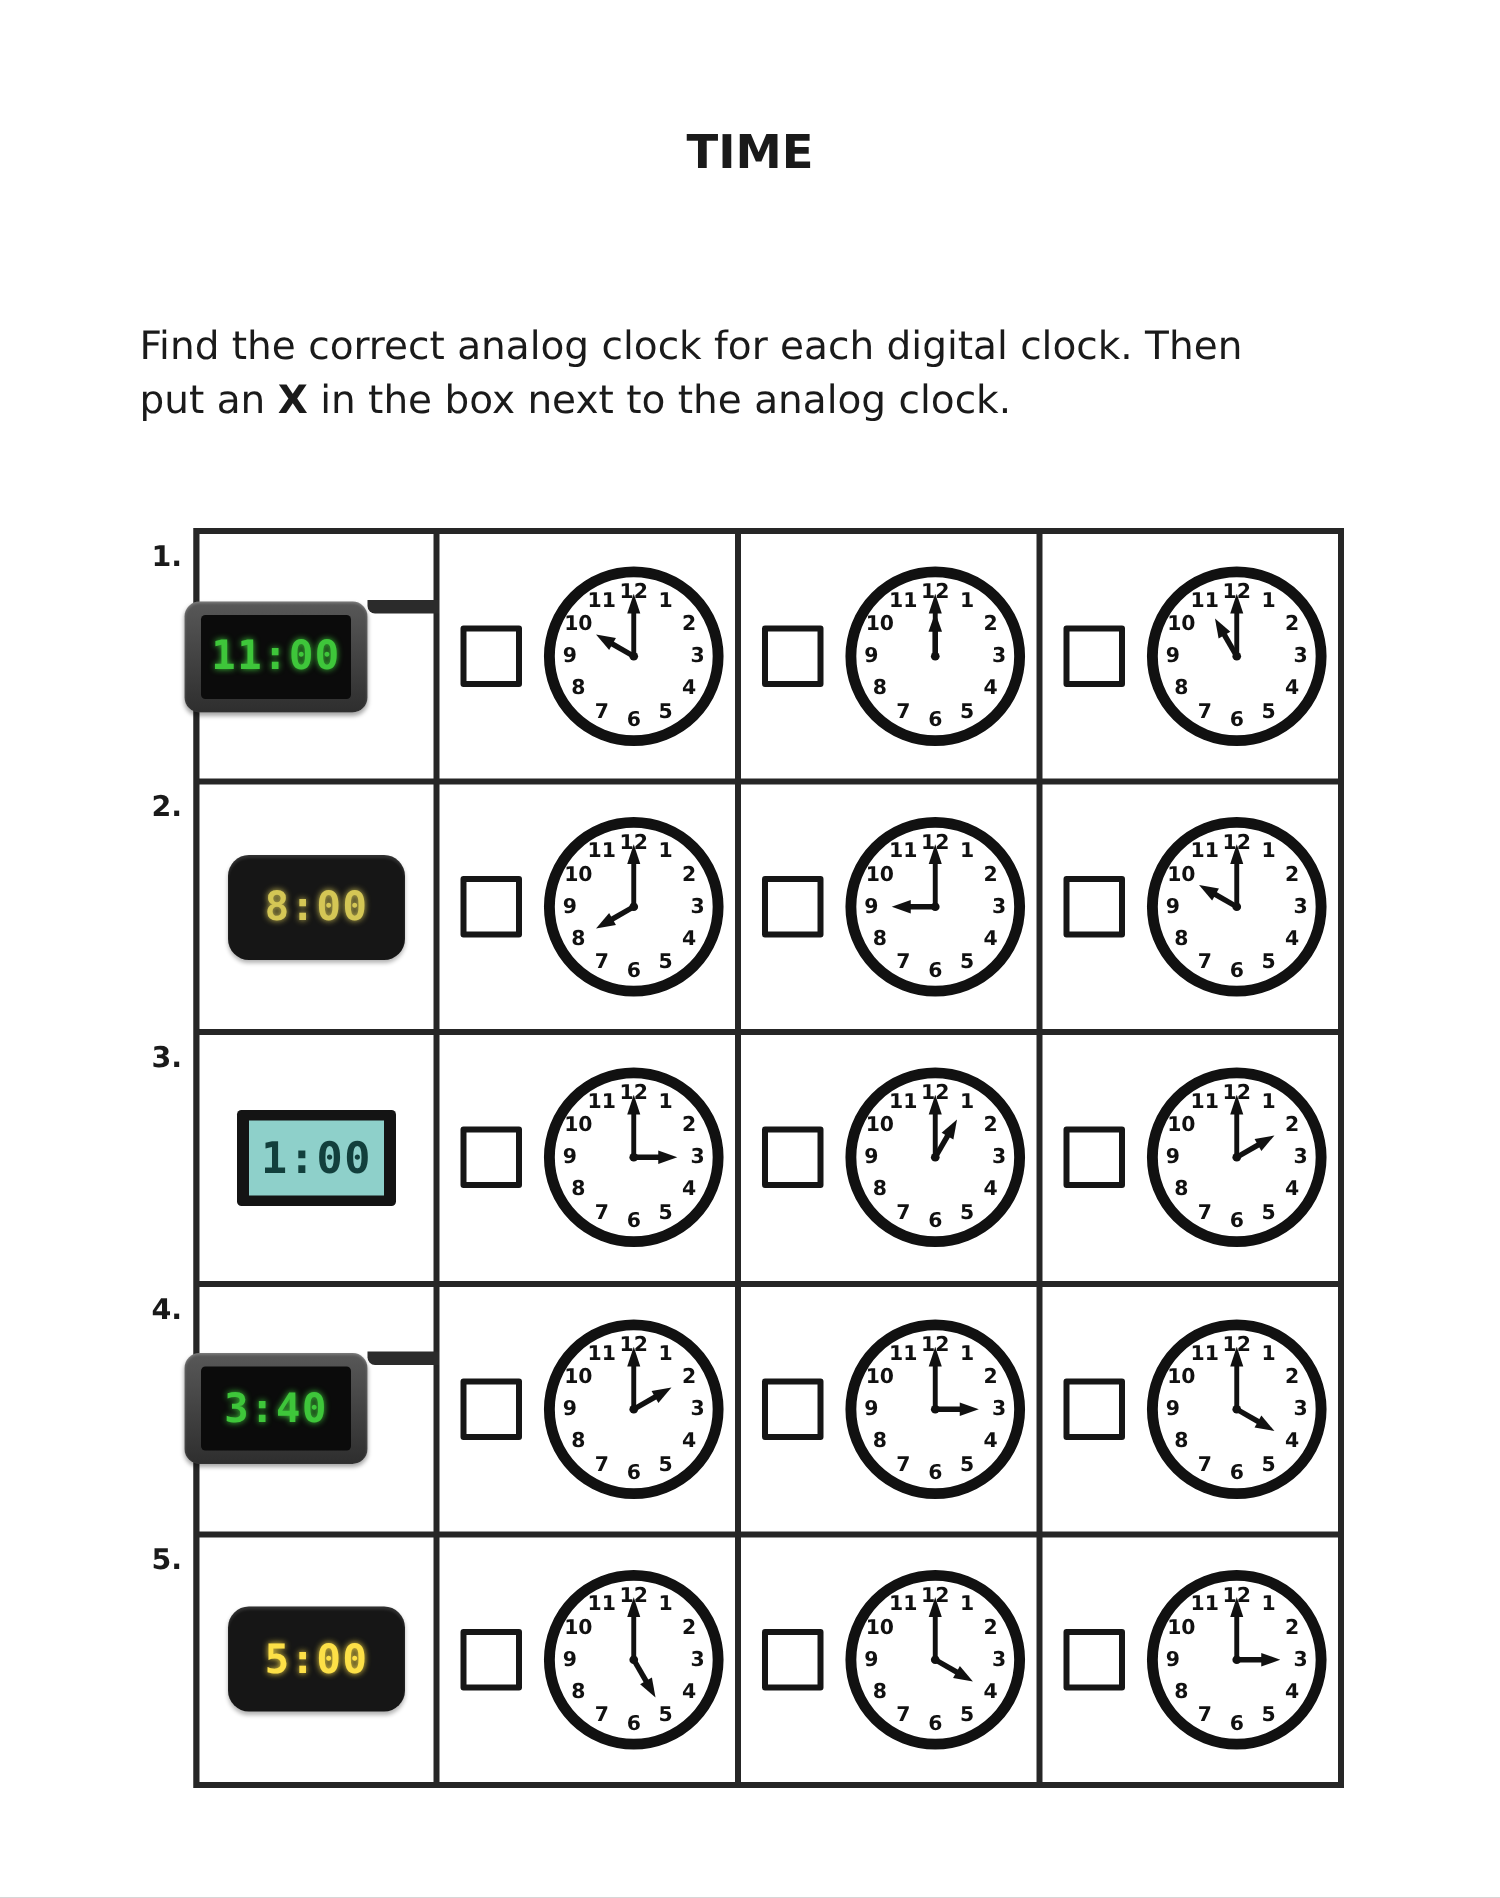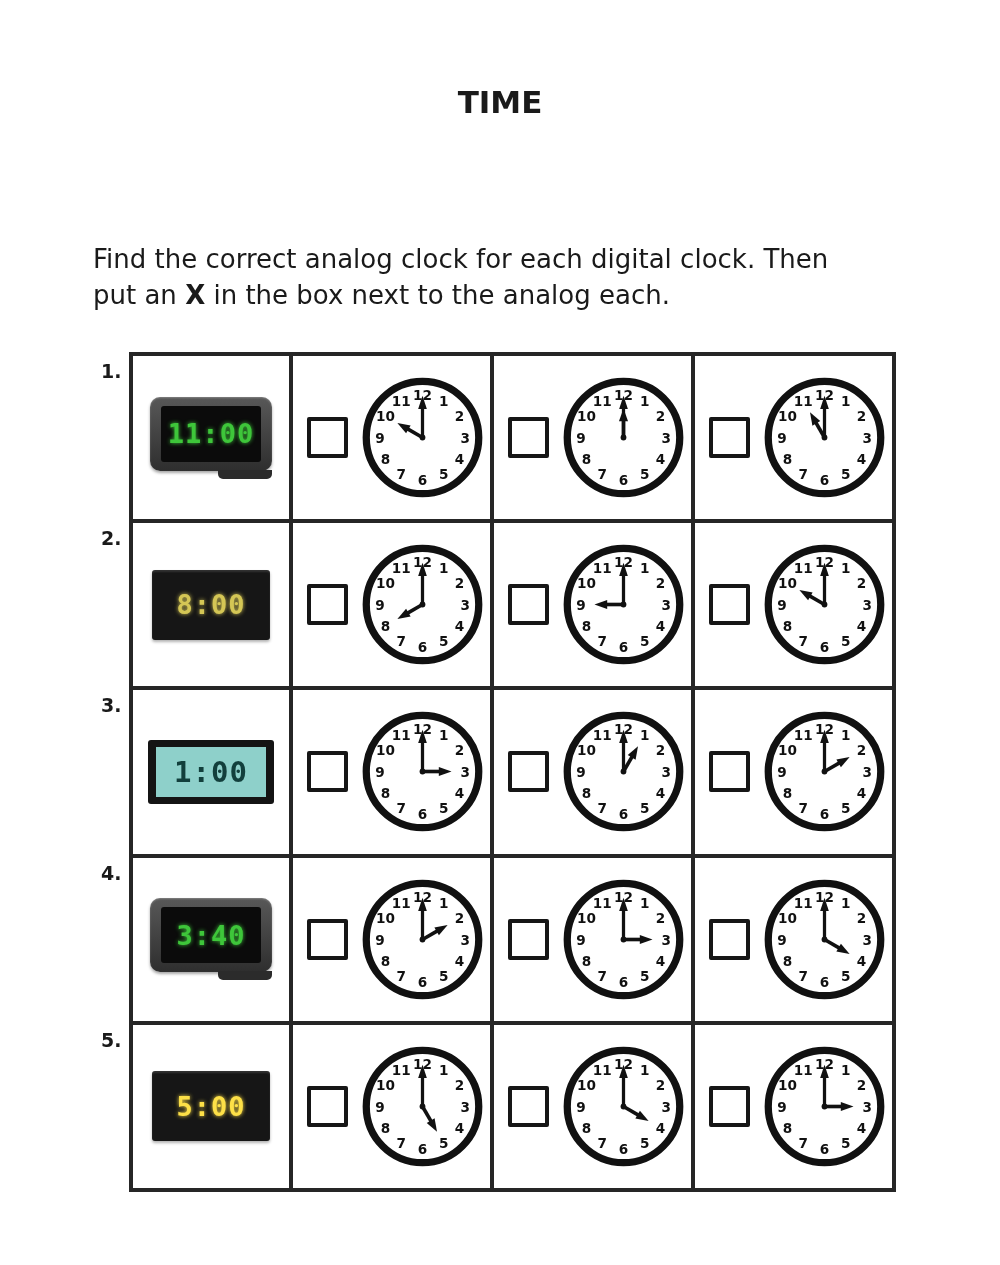--- a/index.html
+++ b/index.html
@@ -10,72 +10,72 @@
   .title{
     position:absolute; top:84px; left:0; width:100%; text-align:center;
     font-size:31px; font-weight:bold;
   }
   .heading{
     position:absolute; top:157px; left:93px;
     font-size:27px; font-weight:bold; letter-spacing:0.2px;
   }
   .instructions{
     position:absolute; top:213px; left:93px; width:880px;
-    font-size:26px; line-height:36px;margin-top:28px;
+    font-size:26px; line-height:36px;
   }
   .grid{
     position:absolute; left:129px; top:352px; width:767px; height:840px;
     background:#262626; border:4px solid #262626; box-sizing:border-box;
     display:grid; grid-template-columns:156px 197px 197px 197px;
     grid-template-rows:repeat(5,1fr); gap:4px;
   }
   .cell{background:#ffffff; display:flex; align-items:center; min-width:0;}
   .digital-cell{justify-content:center;}
   .option-cell{padding-left:14px; gap:11px;}
   .checkbox{
     width:33px; height:33px; border:4px solid #161616; border-radius:2px;
     background:#ffffff; flex:0 0 auto; cursor:pointer;
   }
   .row-number{position:absolute; left:101px; font-size:19px; font-weight:bold;}
-  .dclock-wrap{display:flex; flex-direction:column; align-items:flex-end;}
+  .dclock-wrap{display:flex; flex-direction:row; align-items:flex-start;}
   .digits{
     font-family:"DejaVu Sans Mono", monospace; font-weight:bold;
     font-size:27px; letter-spacing:1px; text-shadow:0 0 4px currentColor;
   }
   .alarm{
     width:122px; height:74px; border-radius:10px; padding:9px 11px; box-sizing:border-box;
     background:linear-gradient(180deg,#585858,#2e2e2e);
     box-shadow:inset 0 1px 2px rgba(255,255,255,0.25), 0 2px 3px rgba(0,0,0,0.35);
   }
   .alarm .screen{
     width:100%; height:100%; background:#0b0b0b; border-radius:3px;
     display:flex; align-items:center; justify-content:center;
   }
   .foot{width:54px; height:9px; background:#2b2b2b; border-radius:0 0 5px 5px; margin-top:-1px;}
   .pill{
-    width:118px; height:70px; border-radius:3px; background:#161616;
+    width:118px; height:70px; border-radius:14px; background:#161616;
     display:flex; align-items:center; justify-content:center;
     box-shadow:inset 0 2px 2px rgba(255,255,255,0.12), 0 2px 3px rgba(0,0,0,0.3);
   }
   .lcd{
-    width:126px; height:64px; background:#141414; border-radius:3px;
+    width:106px; height:64px; background:#141414; border-radius:3px;
     padding:7px 8px; box-sizing:border-box;
   }
   .lcd .lcd-screen{
     width:100%; height:100%; display:flex; align-items:center; justify-content:center;
   }
   .lcd .digits{text-shadow:none;}
   .analog-clock{display:flex; align-items:center; justify-content:center;}
 </style>
 </head>
 <body>
 
 <div class="sheet">
   <div class="title">TIME</div>
-  <div class="instructions"><span>Find the correct analog clock for each digital clock. Then</span><br><span>put an </span><b>X</b><span> in the box next to the analog each.</span></div>
+  <div class="instructions"><span>Find the correct analog clock for each digital clock. Then</span><br><span>put an </span><b>X</b><span> in the box next to the analog clock.</span></div>
   <div class="grid">
       <div class="cell digital-cell">
         <div class="dclock-wrap">
           <div class="alarm">
             <div class="screen">
               <span class="digits" style="color: rgb(62, 198, 58);">11:00</span>
             </div>
           </div>
           <div class="foot"></div>
         </div>

